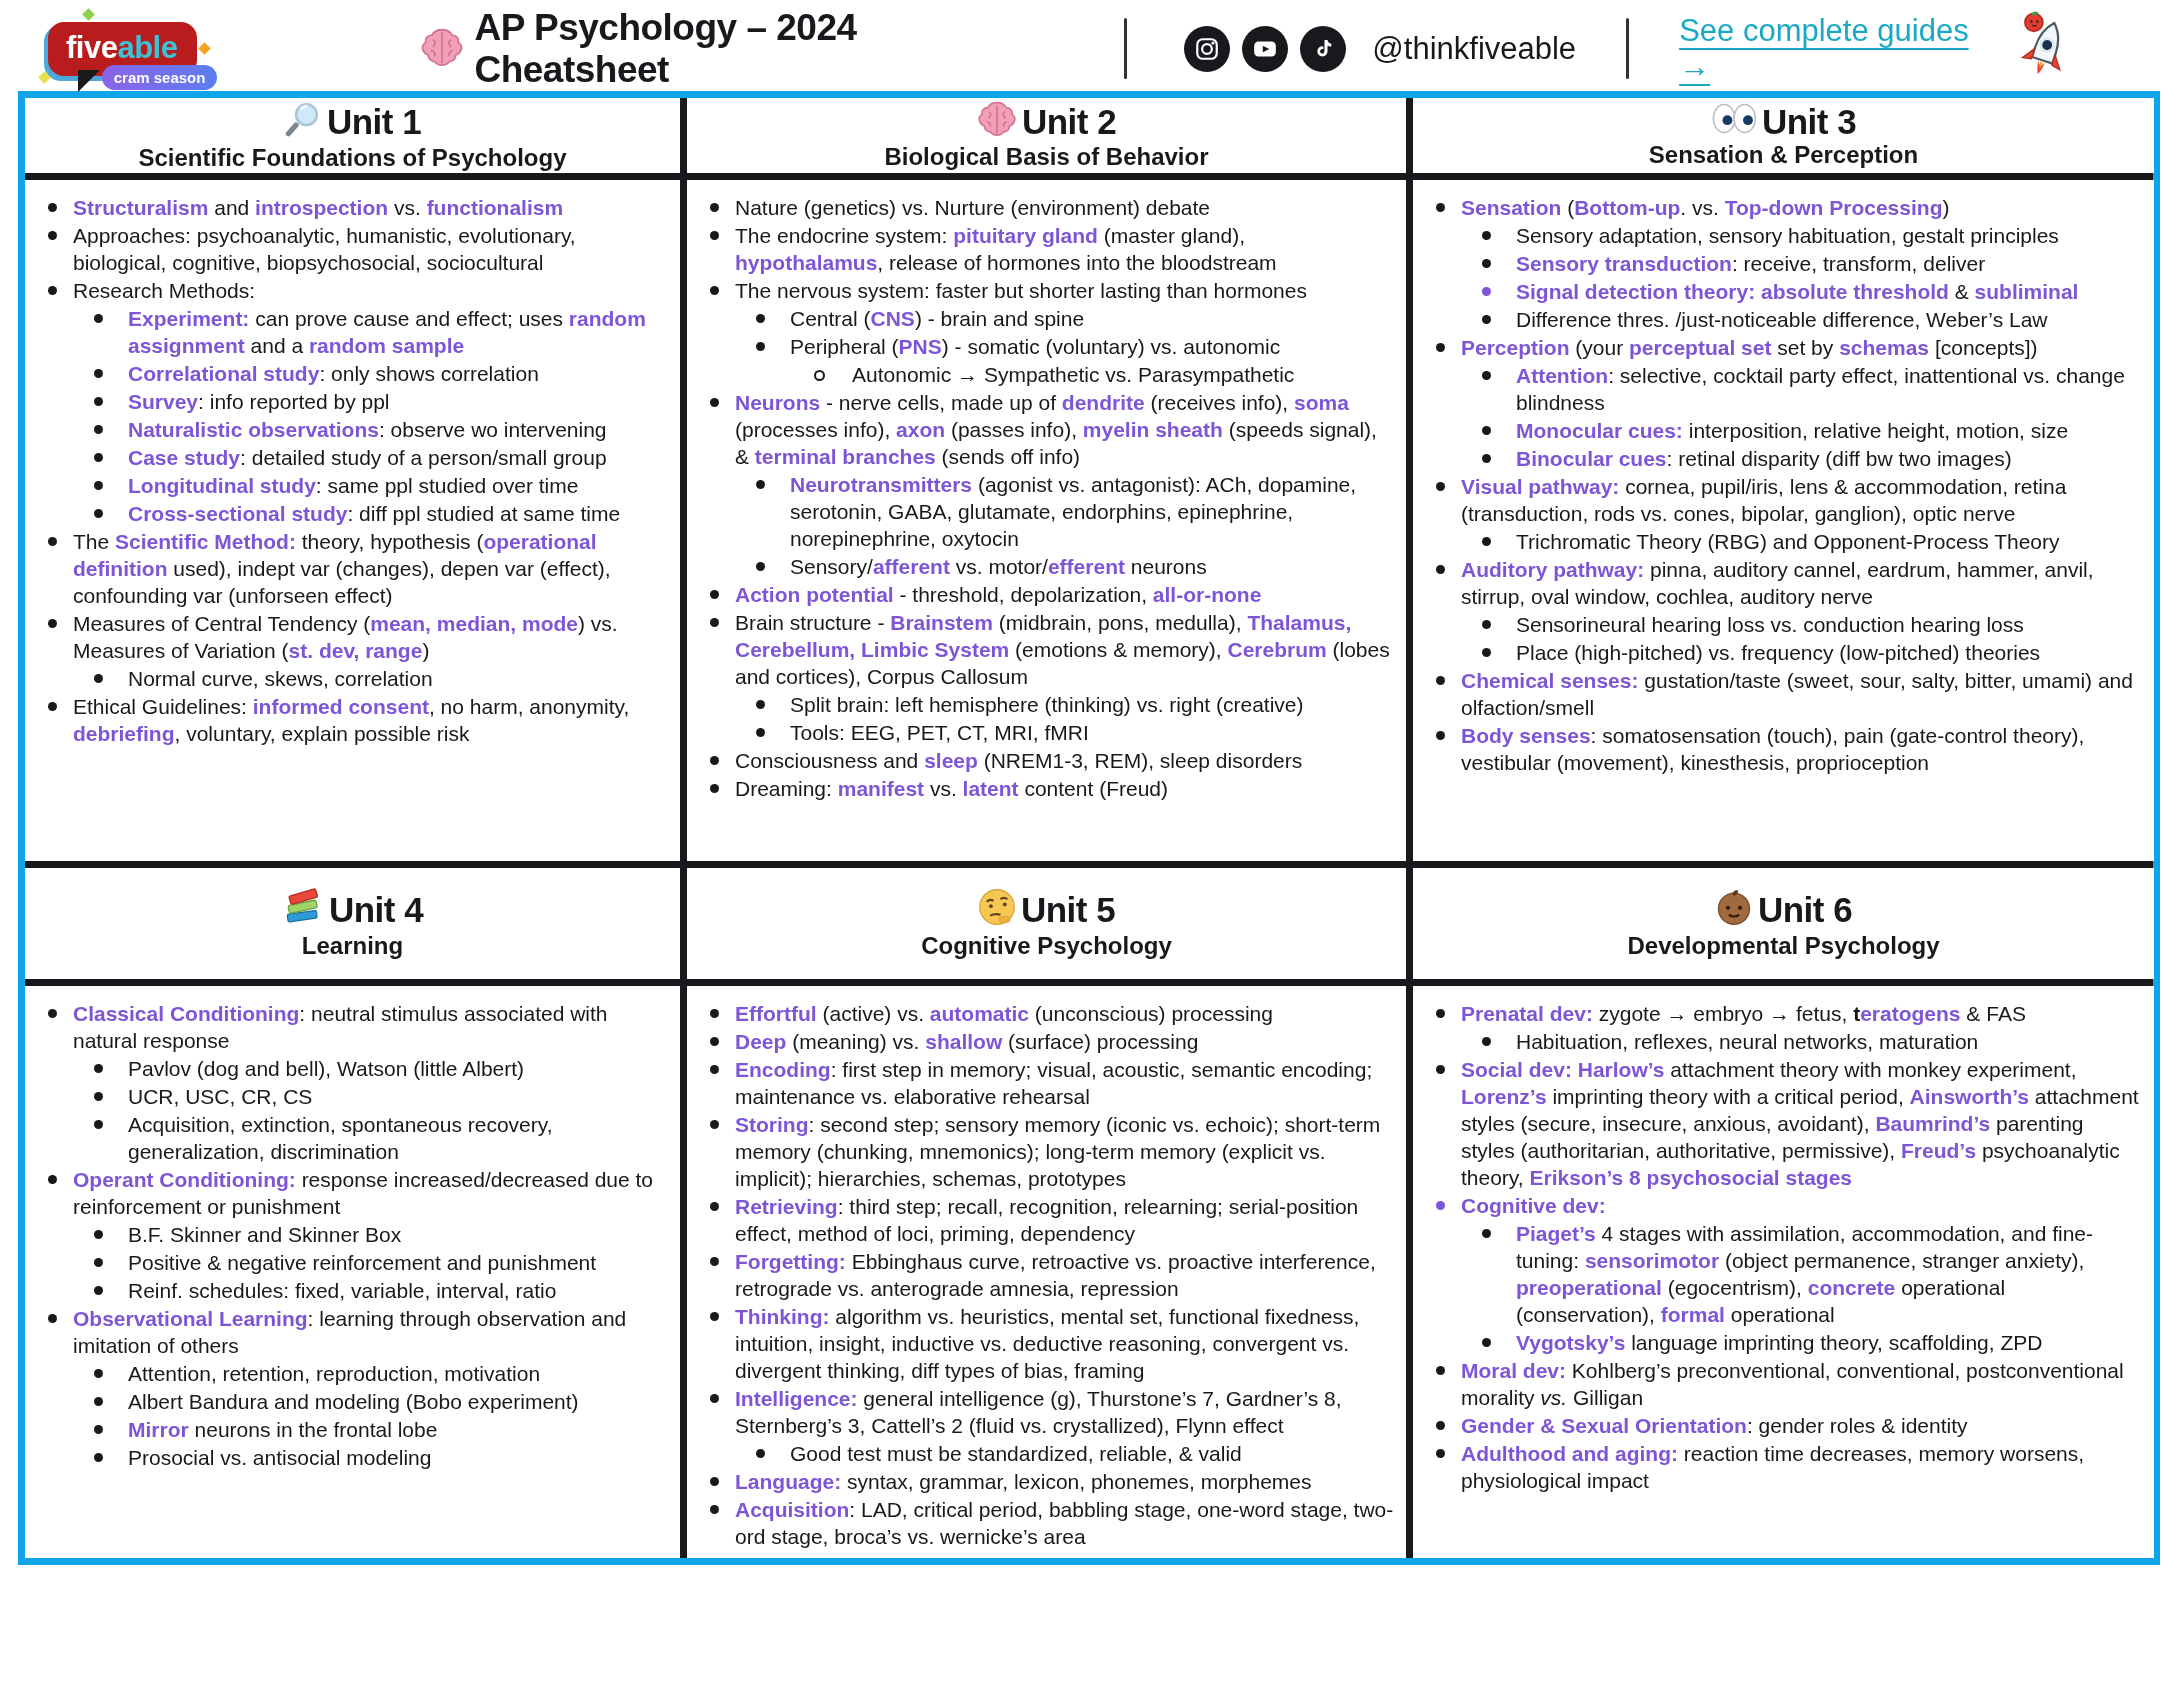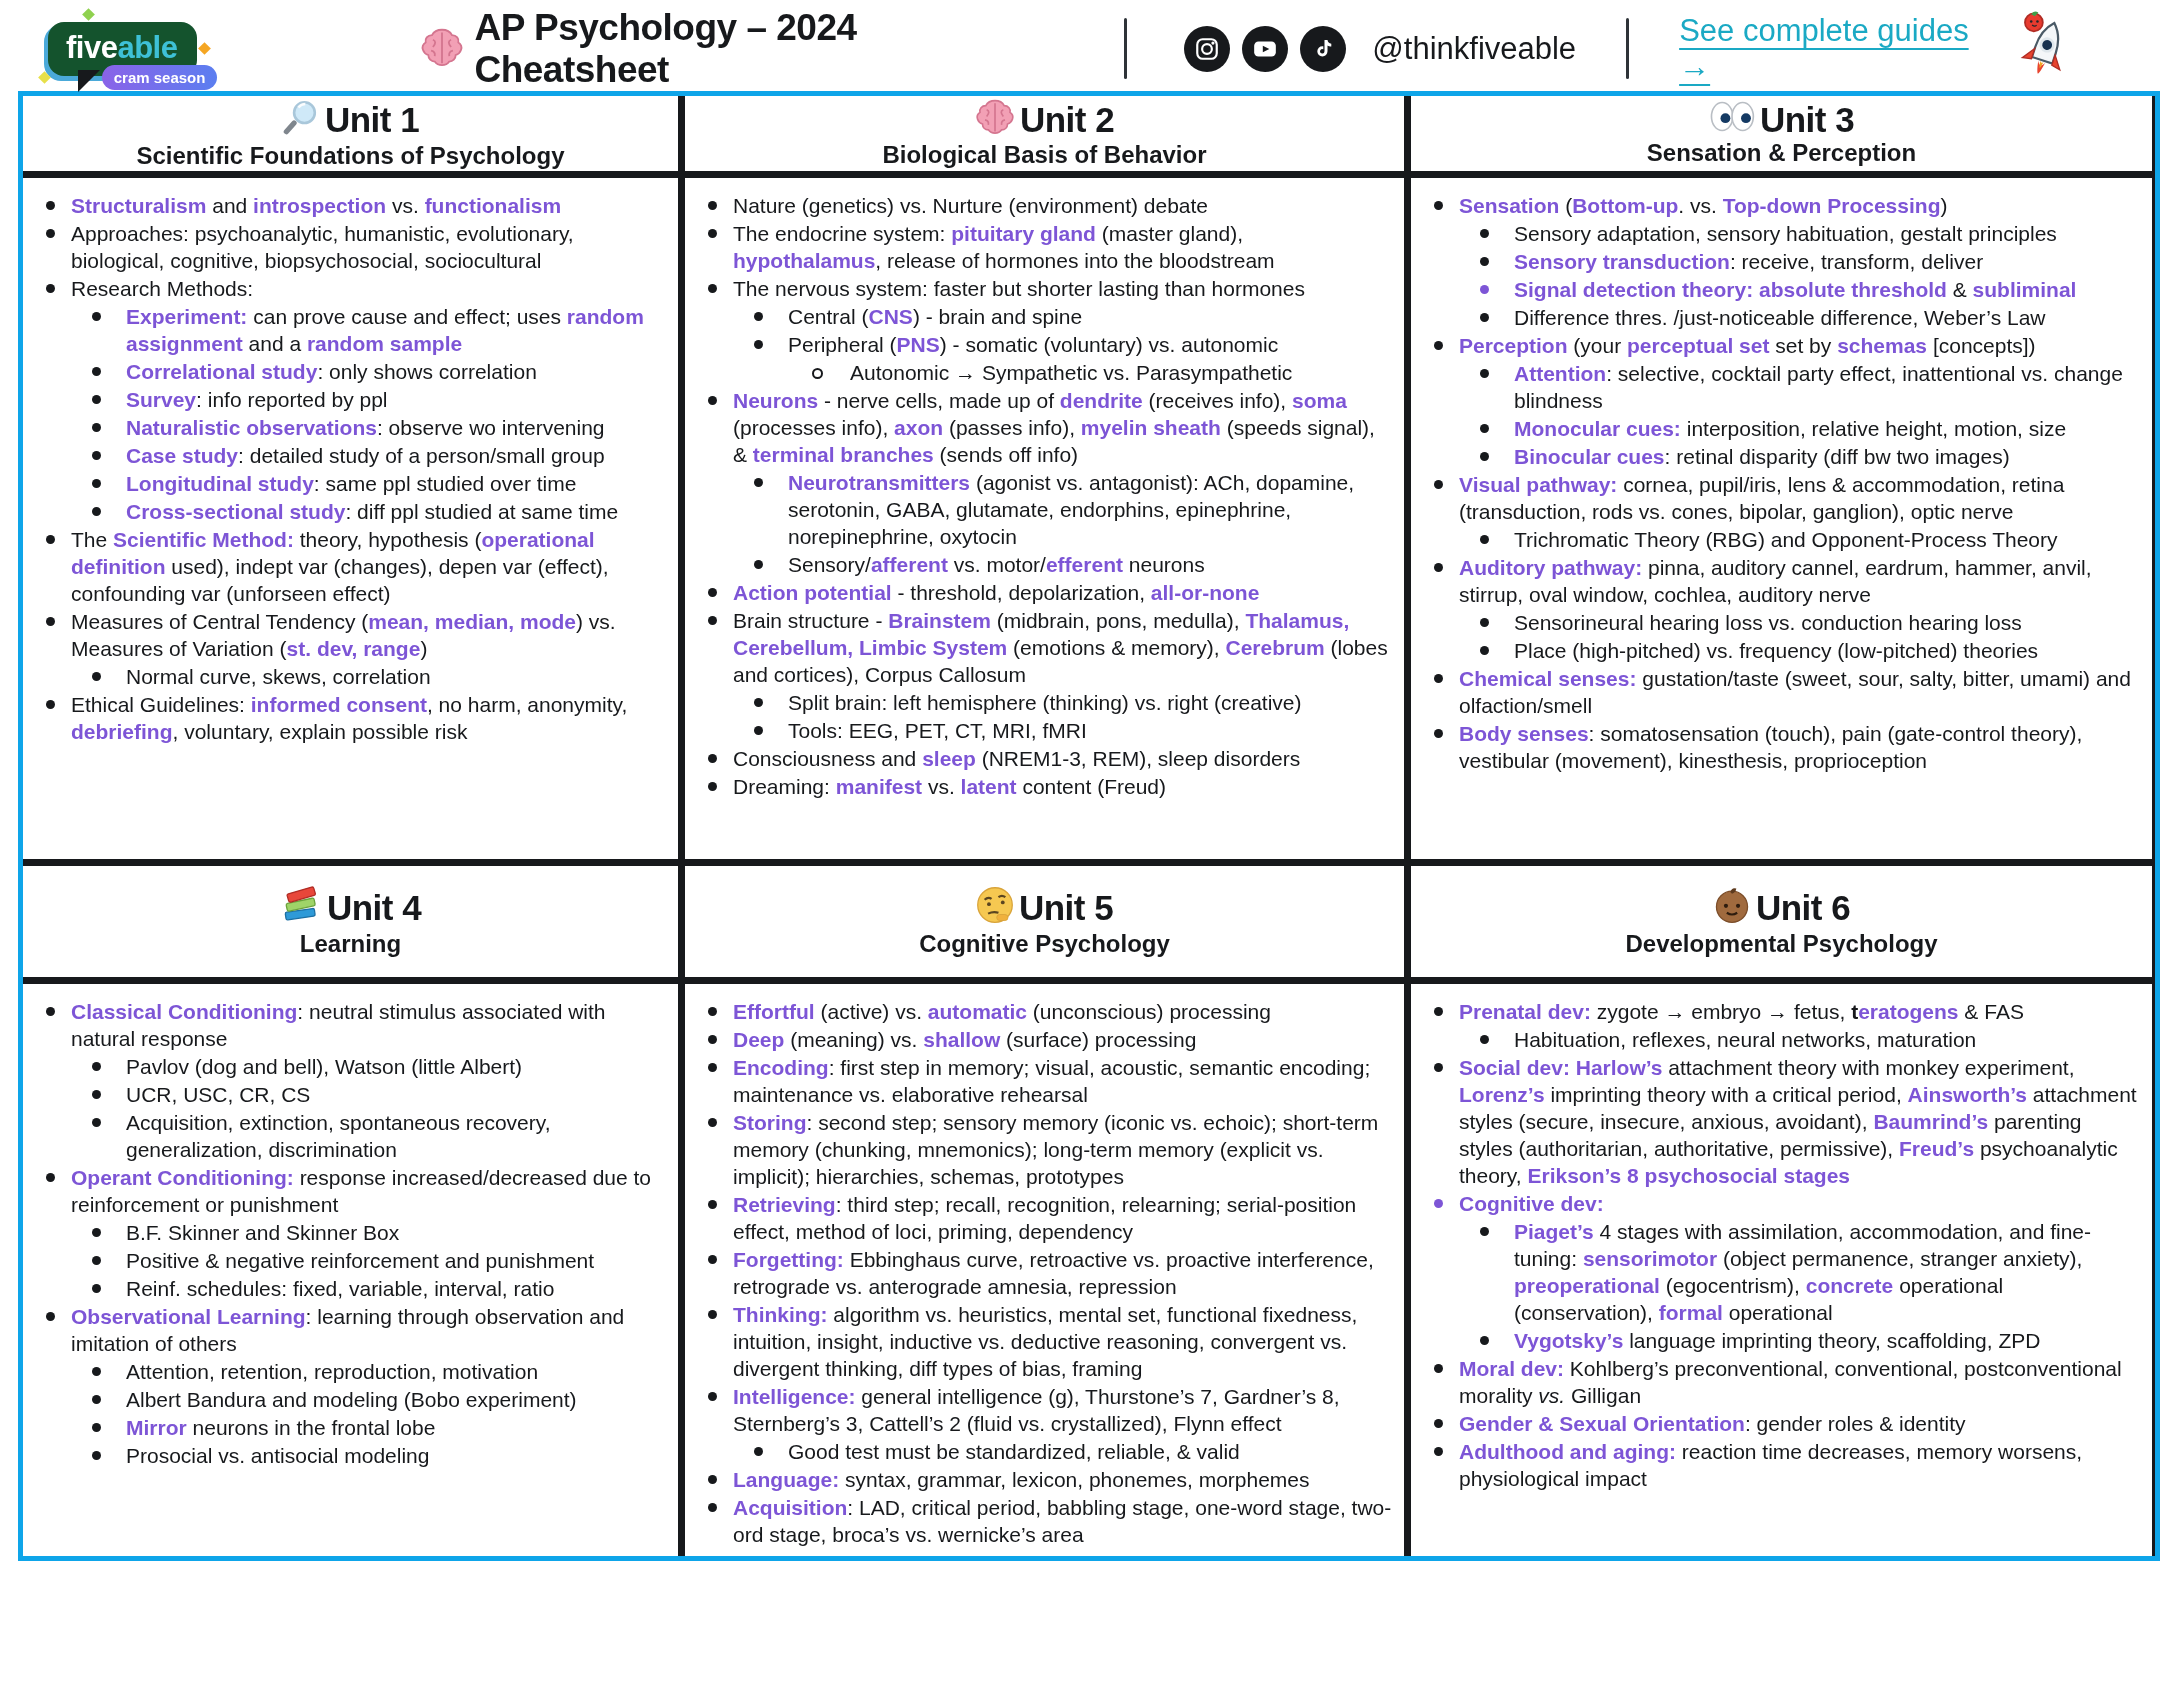--- a/index.html
+++ b/index.html
@@ -10,21 +10,21 @@
   *{box-sizing:border-box;}
   html,body{margin:0;padding:0;}
   body{
     width:2178px;height:1683px;background:#ffffff;
     font-family:"Liberation Sans", sans-serif;color:var(--ink);
     position:relative;overflow:hidden;
   }
 
   
   .header{display:flex;align-items:center;height:91px;padding:6px 50px 0 48px;}
-  .logo{position:relative;background:#14532d;border-radius:16px;padding:8px 20px 10px 18px;
+  .logo{position:relative;background:#b91c1c;border-radius:16px;padding:8px 20px 10px 18px;
         box-shadow:-3px 4px 0 1px #4aa9d9;}
   .logo::after{content:"";position:absolute;left:30px;bottom:-16px;
         border:11px solid transparent;border-top-color:#17191c;border-left-color:#17191c;}
   .logo-text{font-size:31px;font-weight:800;letter-spacing:-0.5px;}
   .logo-five{color:#ffffff;}
   .logo-able{color:#3ec1d6;}
   .cram-badge{position:absolute;right:-20px;bottom:-14px;
         background:linear-gradient(90deg,#8a63e8,#5b7ef0);
         color:#fff;font-size:15px;font-weight:700;padding:4px 12px;border-radius:14px;white-space:nowrap;}
   .sparkle{position:absolute;width:9px;height:9px;transform:rotate(45deg);}
@@ -43,21 +43,21 @@
   .soc{width:46px;height:46px;border-radius:50%;background:#17191c;display:flex;align-items:center;justify-content:center;}
   .handle{font-size:31px;font-weight:500;margin-left:14px;}
 
   .guides-link{margin-left:50px;font-size:31px;font-weight:500;color:var(--teal);
         text-decoration:underline;text-underline-offset:7px;text-decoration-thickness:2px;cursor:pointer;}
 
   .mascot{margin-left:auto;margin-right:45px;}
 
   
   .grid{display:grid;grid-template-columns:655px 719px 741px;grid-template-rows:75px 681px 111px 572px;
-        gap:7px;background:#17191c;border:5px solid #0ea5e9;width:2142px;margin:0 18px;}
+        gap:7px;background:#17191c;border:7px solid #0ea5e9;width:2142px;margin:0 18px;}
   .cell{background:#ffffff;}
   .cell-head{display:flex;flex-direction:column;justify-content:center;align-items:center;gap:1px;text-align:center;}
   .unit-title{display:flex;align-items:center;justify-content:center;gap:5px;font-size:35px;font-weight:800;letter-spacing:-0.5px;line-height:1;}
   .unit-sub{font-size:24px;font-weight:700;text-align:center;}
   .cell-body{padding:14px 12px 0 16px;font-size:21px;line-height:27px;overflow:hidden;}
 
   
   ul.bullets{list-style:none;margin:0;padding:0;}
   .bullets li{position:relative;margin:0 0 1px 0;}
   .bullets li::before{content:"";position:absolute;top:9px;width:9px;height:9px;border-radius:50%;background:#17191c;}

